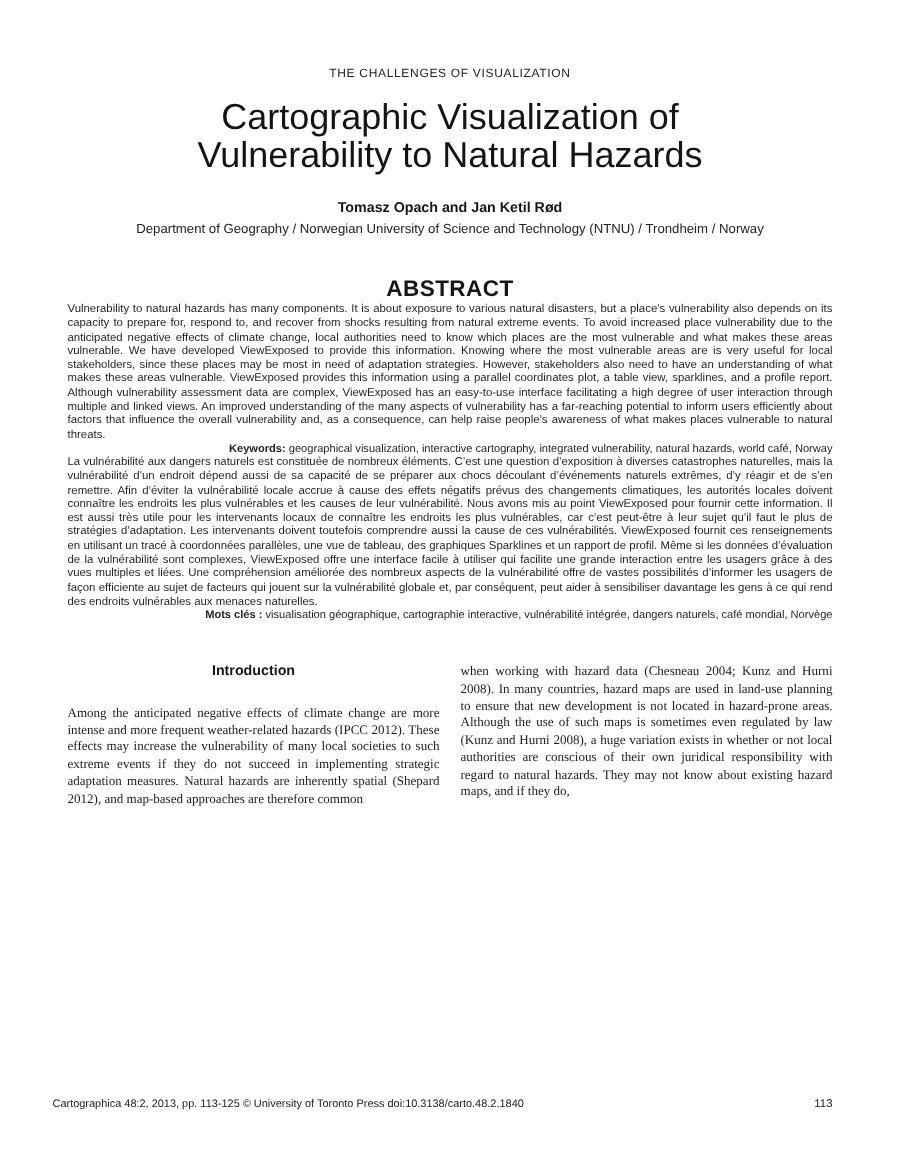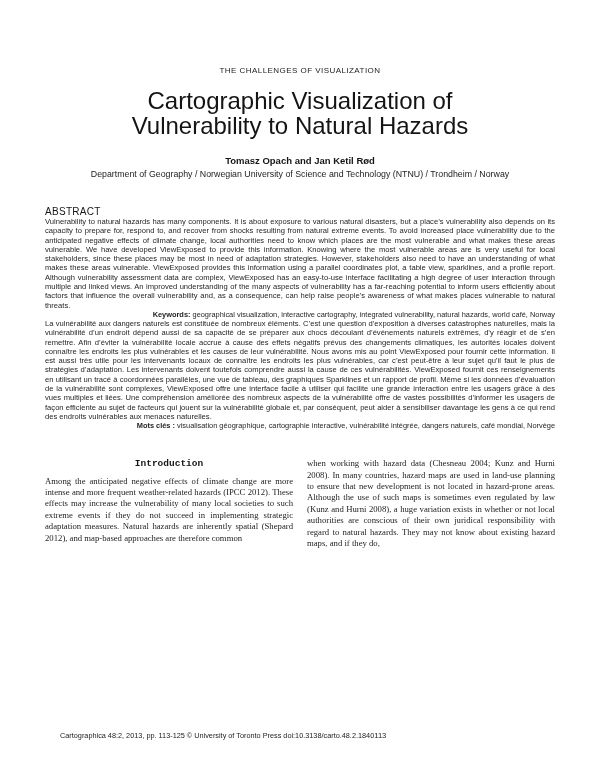--- a/index.html
+++ b/index.html
@@ -16,21 +16,21 @@
     font-family: "Liberation Sans", sans-serif;
     overflow: hidden;
   }
   .content {
     position: absolute;
     left: 45px;
     right: 45px;
     top: 0;
   }
   .running-head {
-    margin-top: 66px;
+    margin-top: 44px;
     text-align: center;
     font-size: 8px;
     letter-spacing: 0.45px;
     color: #222;
   }
   .article-title {
     margin: 13px auto 0 auto;
     max-width: 440px;
     text-align: center;
     font-size: 24px;
@@ -45,22 +45,23 @@
     font-weight: bold;
     color: #161616;
   }
   .affiliation {
     margin-top: 3px;
     text-align: center;
     font-size: 8.8px;
     color: #222;
   }
   .section-heading {
-    font-size: 10px;
-    font-weight: normal;
+    text-align: center;
+    font-size: 15px;
+    font-weight: bold;
     letter-spacing: 0.3px;
     color: #161616;
   }
   .abstract-heading { margin-top: 27px; }
   .resume-heading   { margin-top: 23px; }
   .abstract-body, .resume-body {
     font-size: 7.6px;
     line-height: 9.3px;
     text-align: justify;
     color: #1f1f1f;
@@ -79,33 +80,34 @@
   }
   .intro-col {
     width: 248px;
     font-family: "Liberation Serif", serif;
     font-size: 8.7px;
     line-height: 11.4px;
     text-align: justify;
     color: #1d1d1d;
   }
   .intro-heading {
-    font-family: Liberation Mono, monospace;
+    font-family: Liberation Sans, sans-serif;
     font-size: 9.5px;
     font-weight: bold;
     text-align: center;
-    margin-bottom: 6px;
+    margin-bottom: 16px;
     color: #161616;
   }
   .footer {
     position: absolute;
-    left: 60px;
+    left: 35px;
     right: 45px;
     top: 731px;
     display: flex;
+    justify-content: space-between;
     align-items: baseline;
     font-size: 7.3px;
     color: #222;
   }
   .footer .page-number { font-size: 7.6px; }
 </style>
 </head>
 <body>
 
 <div class="page">

